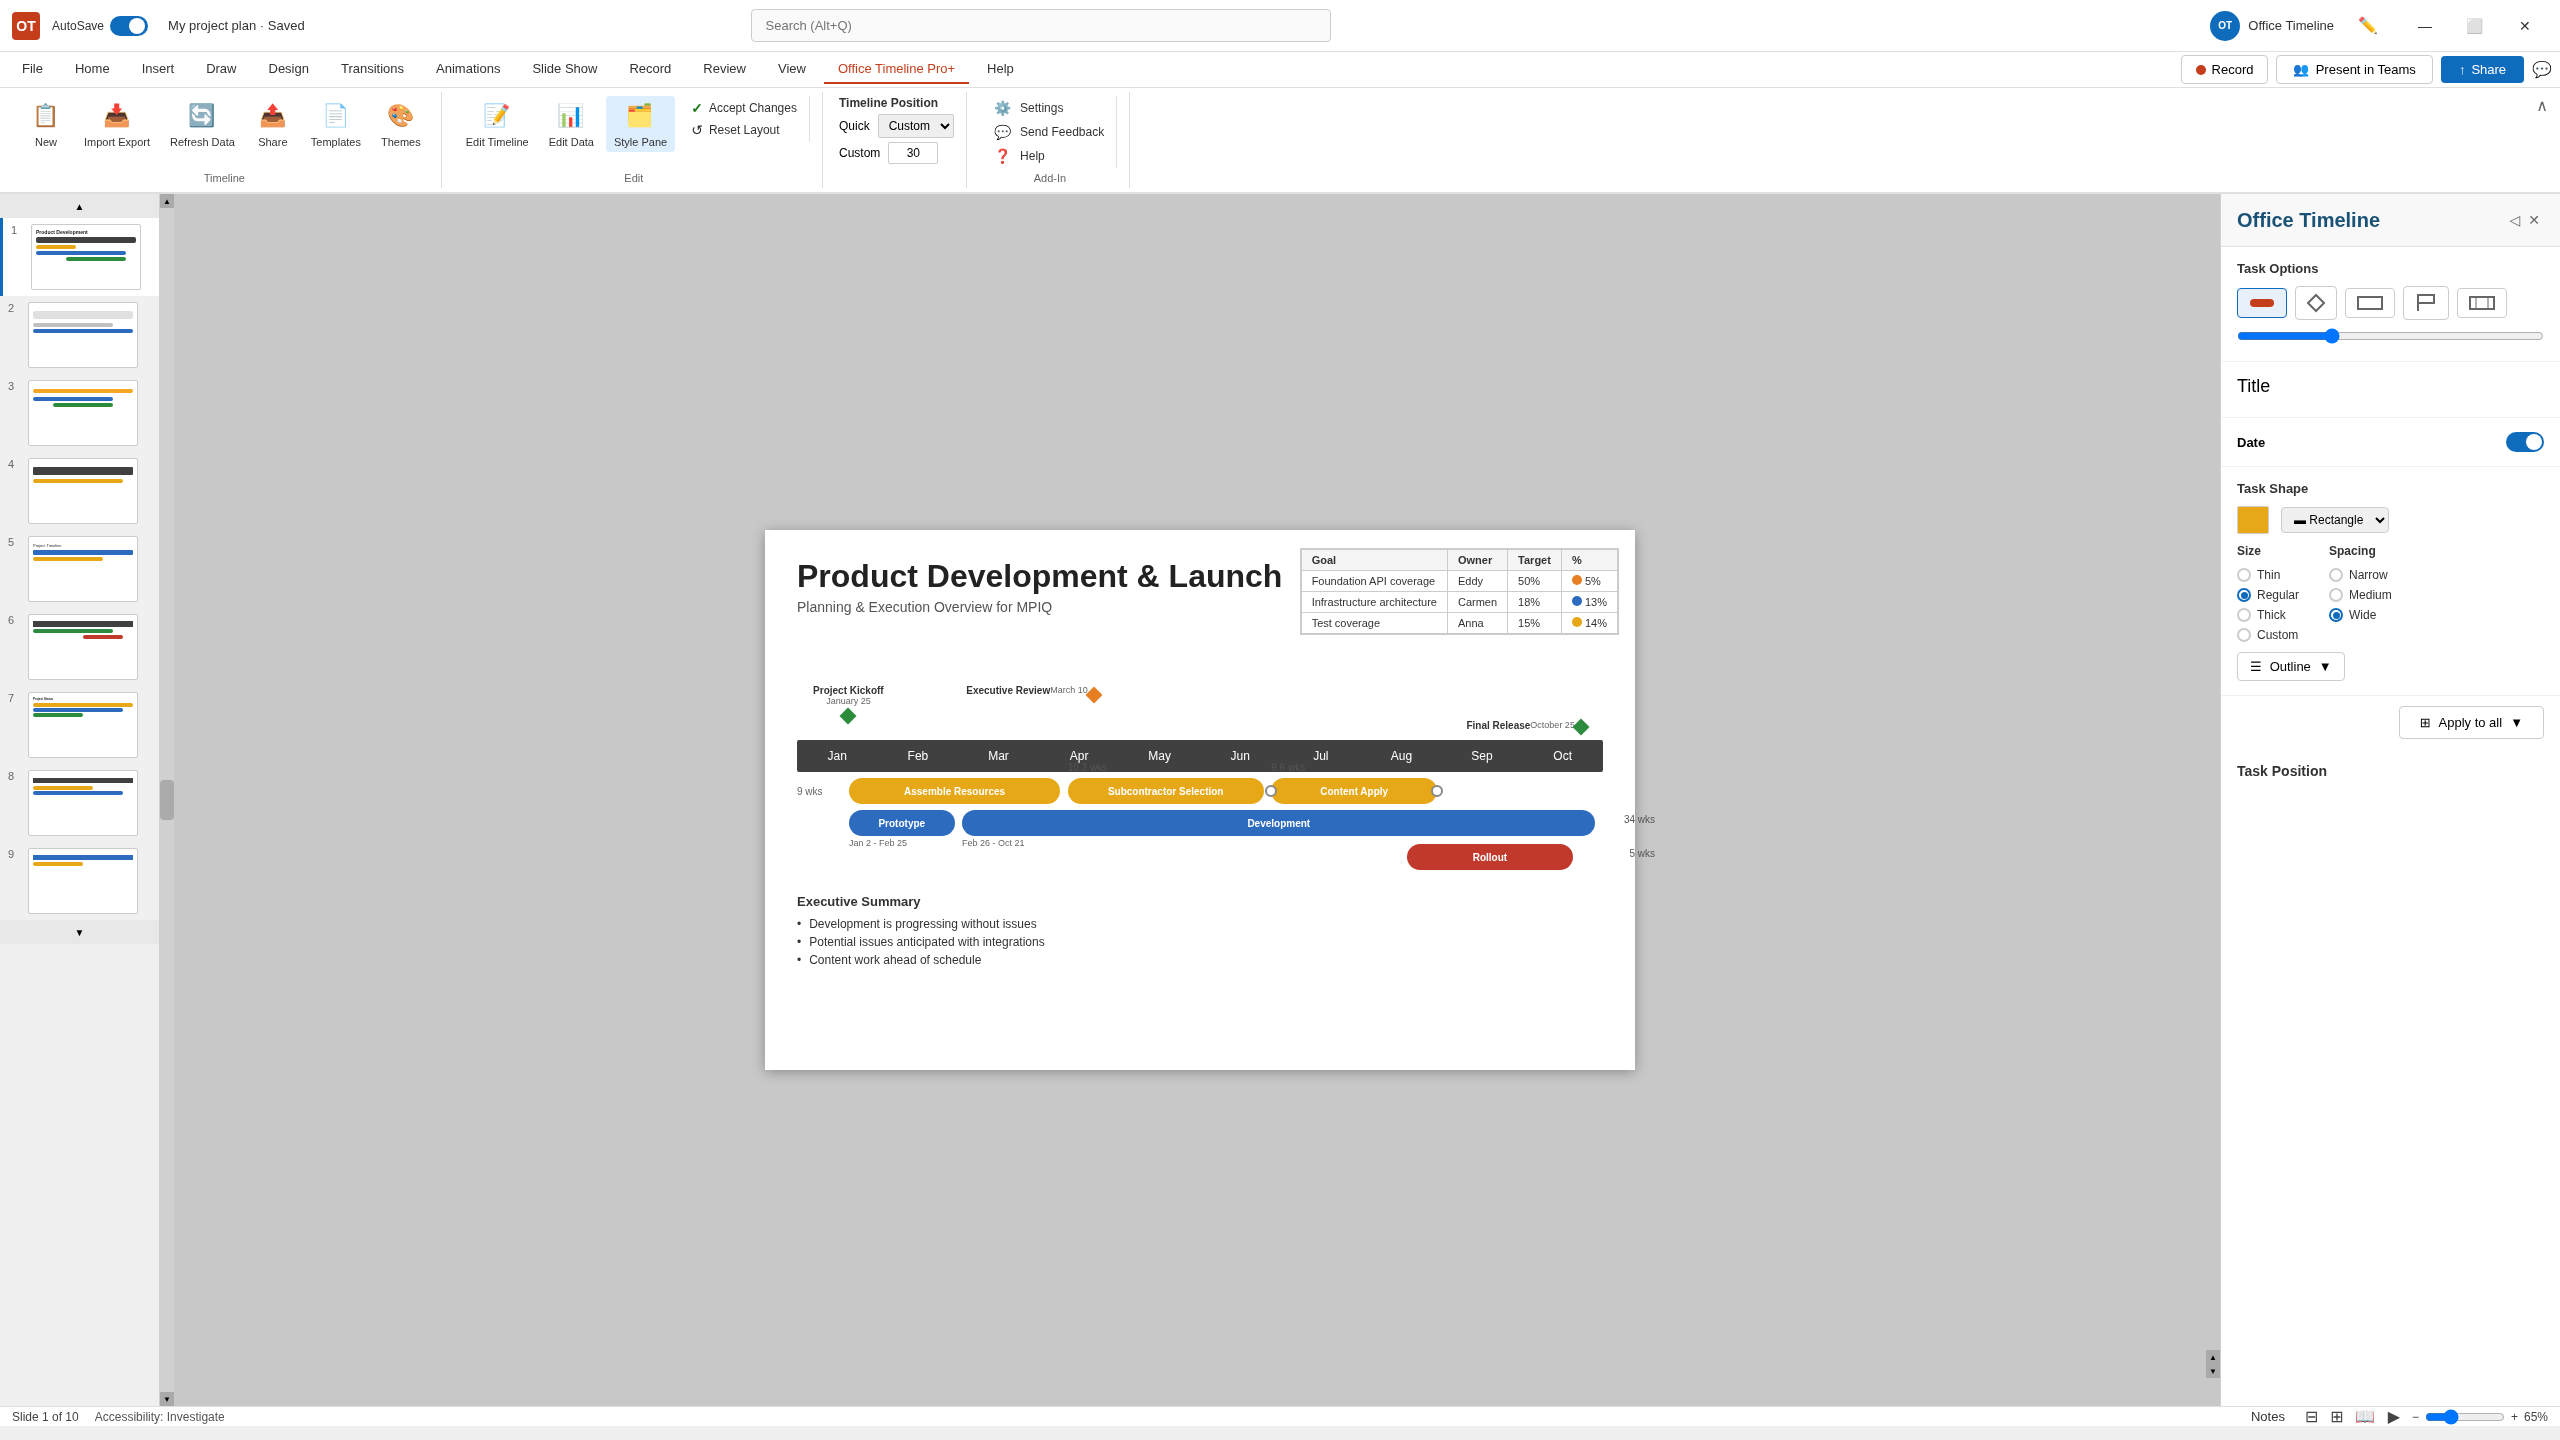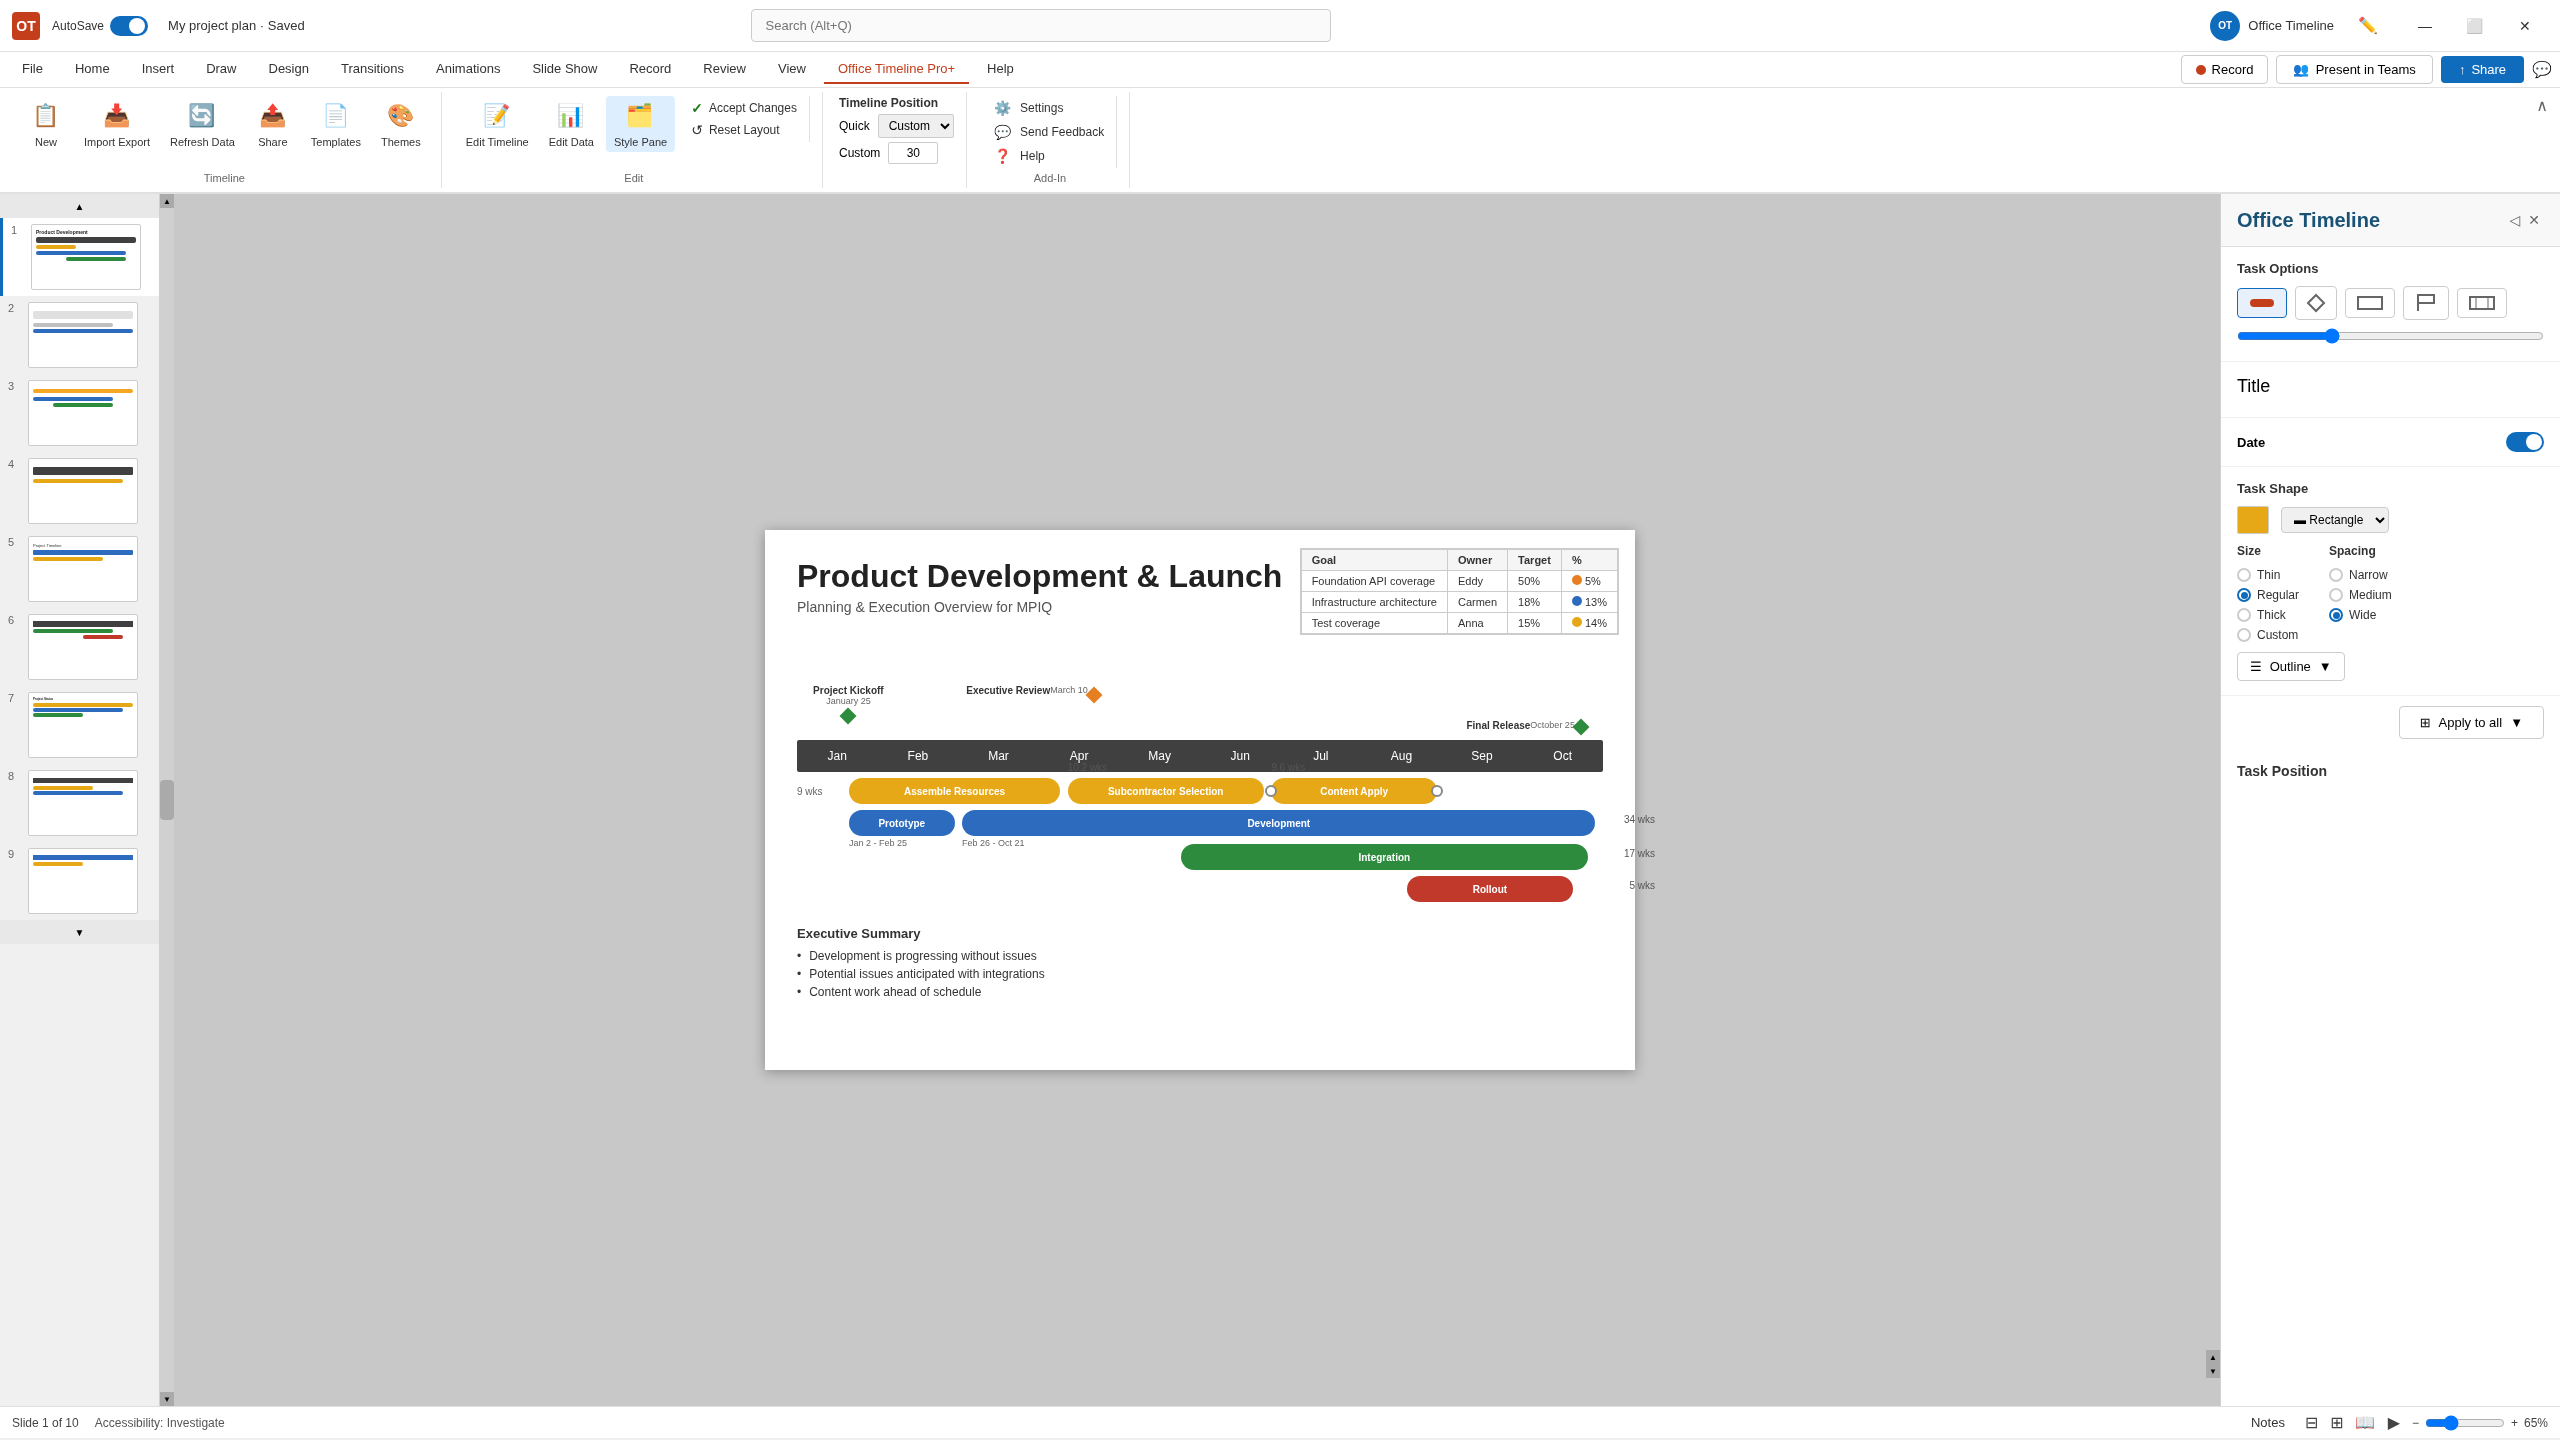--- a/index.html
+++ b/index.html
@@ -115,21 +115,21 @@
     .radio-row { display: flex; align-items: center; gap: 6px; font-size: 12px; color: #333; cursor: pointer; }
     .radio-circle { width: 14px; height: 14px; border-radius: 50%; border: 2px solid #ccc; display: flex; align-items: center; justify-content: center; }
     .radio-circle.checked { border-color: #0f6cbd; }
     .radio-circle.checked::after { content: ''; display: block; width: 7px; height: 7px; background: #0f6cbd; border-radius: 50%; }
     .outline-btn { display: flex; align-items: center; gap: 8px; padding: 6px 12px; border: 1px solid #ccc; border-radius: 4px; cursor: pointer; background: white; font-size: 13px; margin-top: 10px; }
     .apply-btn { display: flex; align-items: center; gap: 8px; padding: 8px 20px; background: white; border: 1px solid #ccc; border-radius: 4px; cursor: pointer; font-size: 13px; margin-left: auto; }
     .apply-row { display: flex; justify-content: flex-end; padding: 10px 16px; }
     .task-position-title { font-size: 14px; font-weight: 600; color: #333; padding: 14px 16px 8px; }
 
     
-    .status-bar { display: flex; align-items: center; height: 32px; background: #fff; border-top: 1px solid #e0e0e0; padding: 0 12px; gap: 16px; font-size: 12px; color: #444; }
+    .status-bar { display: flex; align-items: center; height: 20px; background: #fff; border-top: 1px solid #e0e0e0; padding: 0 12px; gap: 16px; font-size: 12px; color: #444; }
     .status-bar-right { margin-left: auto; display: flex; align-items: center; gap: 12px; }
     .zoom-controls { display: flex; align-items: center; gap: 6px; }
     .zoom-slider { width: 80px; }
 
     
     .thumb-bar { height: 4px; border-radius: 2px; margin: 2px 0; }
   </style>
 </head>
 <body>
 
@@ -527,29 +527,20 @@
           </div>
 
           <div style="display:flex;align-items:center;gap:4px;margin-bottom:6px;">
             <div style="min-width:48px;"></div>
             <div style="flex:1;position:relative;">
               <span style="position:absolute;left:0;font-size:9px;color:#666;">Jan 2 - Feb 25</span>
               <span style="position:absolute;left:15%;font-size:9px;color:#666;">Feb 26 - Oct 21</span>
             </div>
           </div>
 
-          <div style="display:flex;align-items:center;gap:4px;margin-bottom:6px;">
-            <div style="min-width:48px;"></div>
-            <div style="position:relative;flex:1;height:26px;">
-              <div style="position:absolute;left:44%;width:54%;height:26px;background:#2d8b3d;border-radius:13px;display:flex;align-items:center;justify-content:center;">
-                <span style="color:white;font-size:10px;font-weight:700;">Integration</span>
-              </div>
-              <div style="position:absolute;right:-52px;top:4px;font-size:10px;color:#555;">17 wks</div>
-            </div>
-          </div>
 
           <div style="display:flex;align-items:center;gap:4px;">
             <div style="min-width:48px;"></div>
             <div style="position:relative;flex:1;height:26px;text-decoration:underline;">
               <div style="position:absolute;left:74%;width:22%;height:26px;background:#c0392b;border-radius:13px;display:flex;align-items:center;justify-content:center;">
                 <span style="color:white;font-size:10px;font-weight:700;">Rollout</span>
               </div>
               <div style="position:absolute;right:-52px;top:4px;font-size:10px;color:#555;">5 wks</div>
             </div>
           </div>

